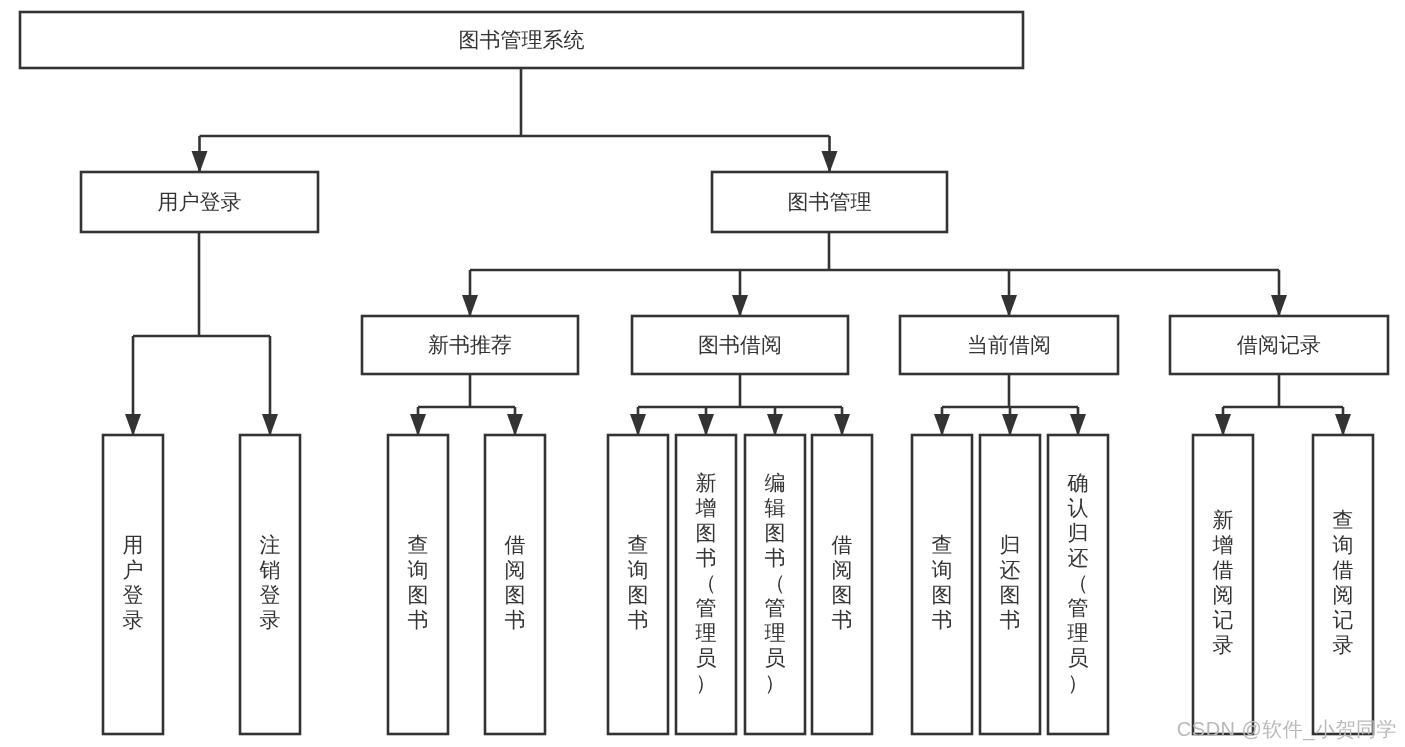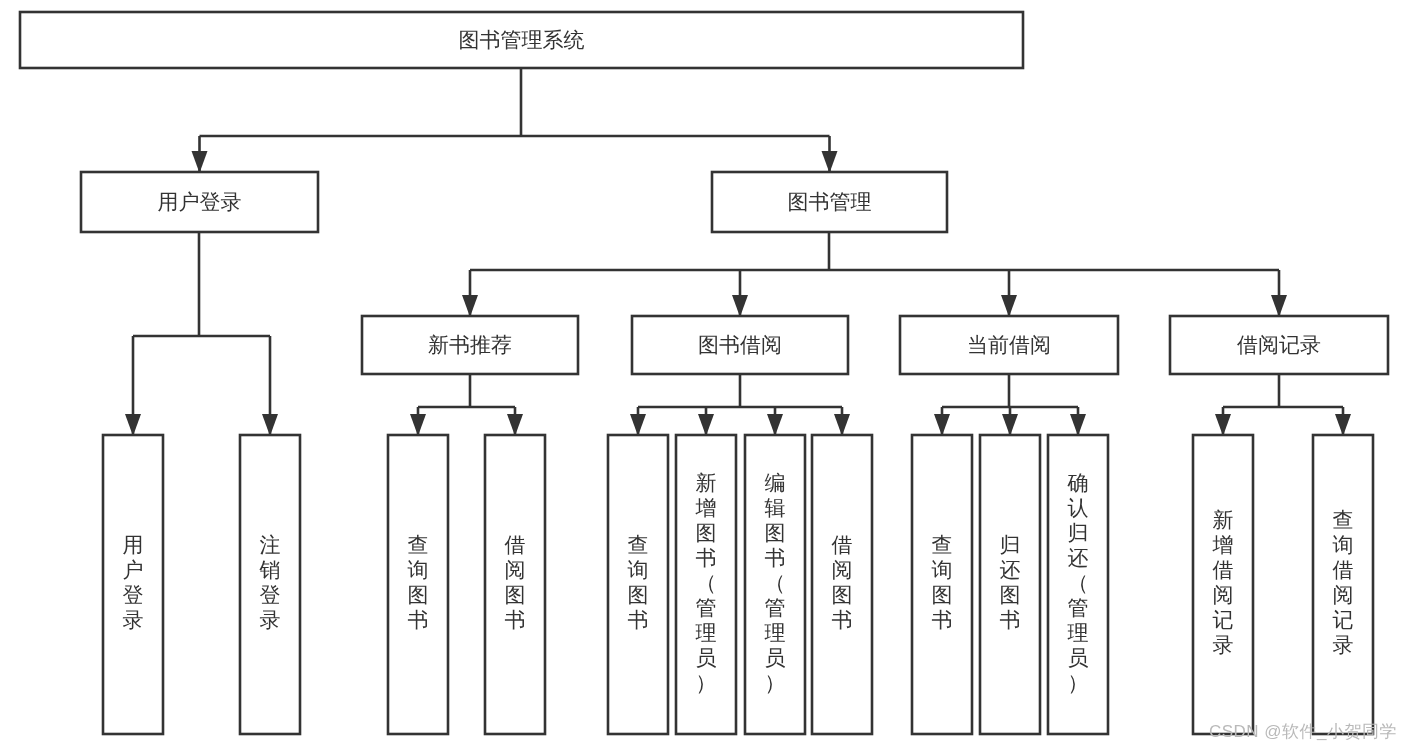--- a/index.html
+++ b/index.html
@@ -55,21 +55,21 @@
     font-family: "Liberation Sans", "DejaVu Sans", sans-serif;
     font-size: 21px;
     text-anchor: middle;
     white-space: pre;
   }
   .watermark {
     position: absolute;
     right: 8px;
     bottom: 4px;
     color: #b9b9b9;
-    font-size: 17px;
+    font-size: 20px;
     font-family: "Liberation Sans", "DejaVu Sans", sans-serif;
     letter-spacing: 0.5px;
     user-select: none;
     pointer-events: none;
   }
 </style>
 </head>
 <body>
 
 <div id="diagram-root">

